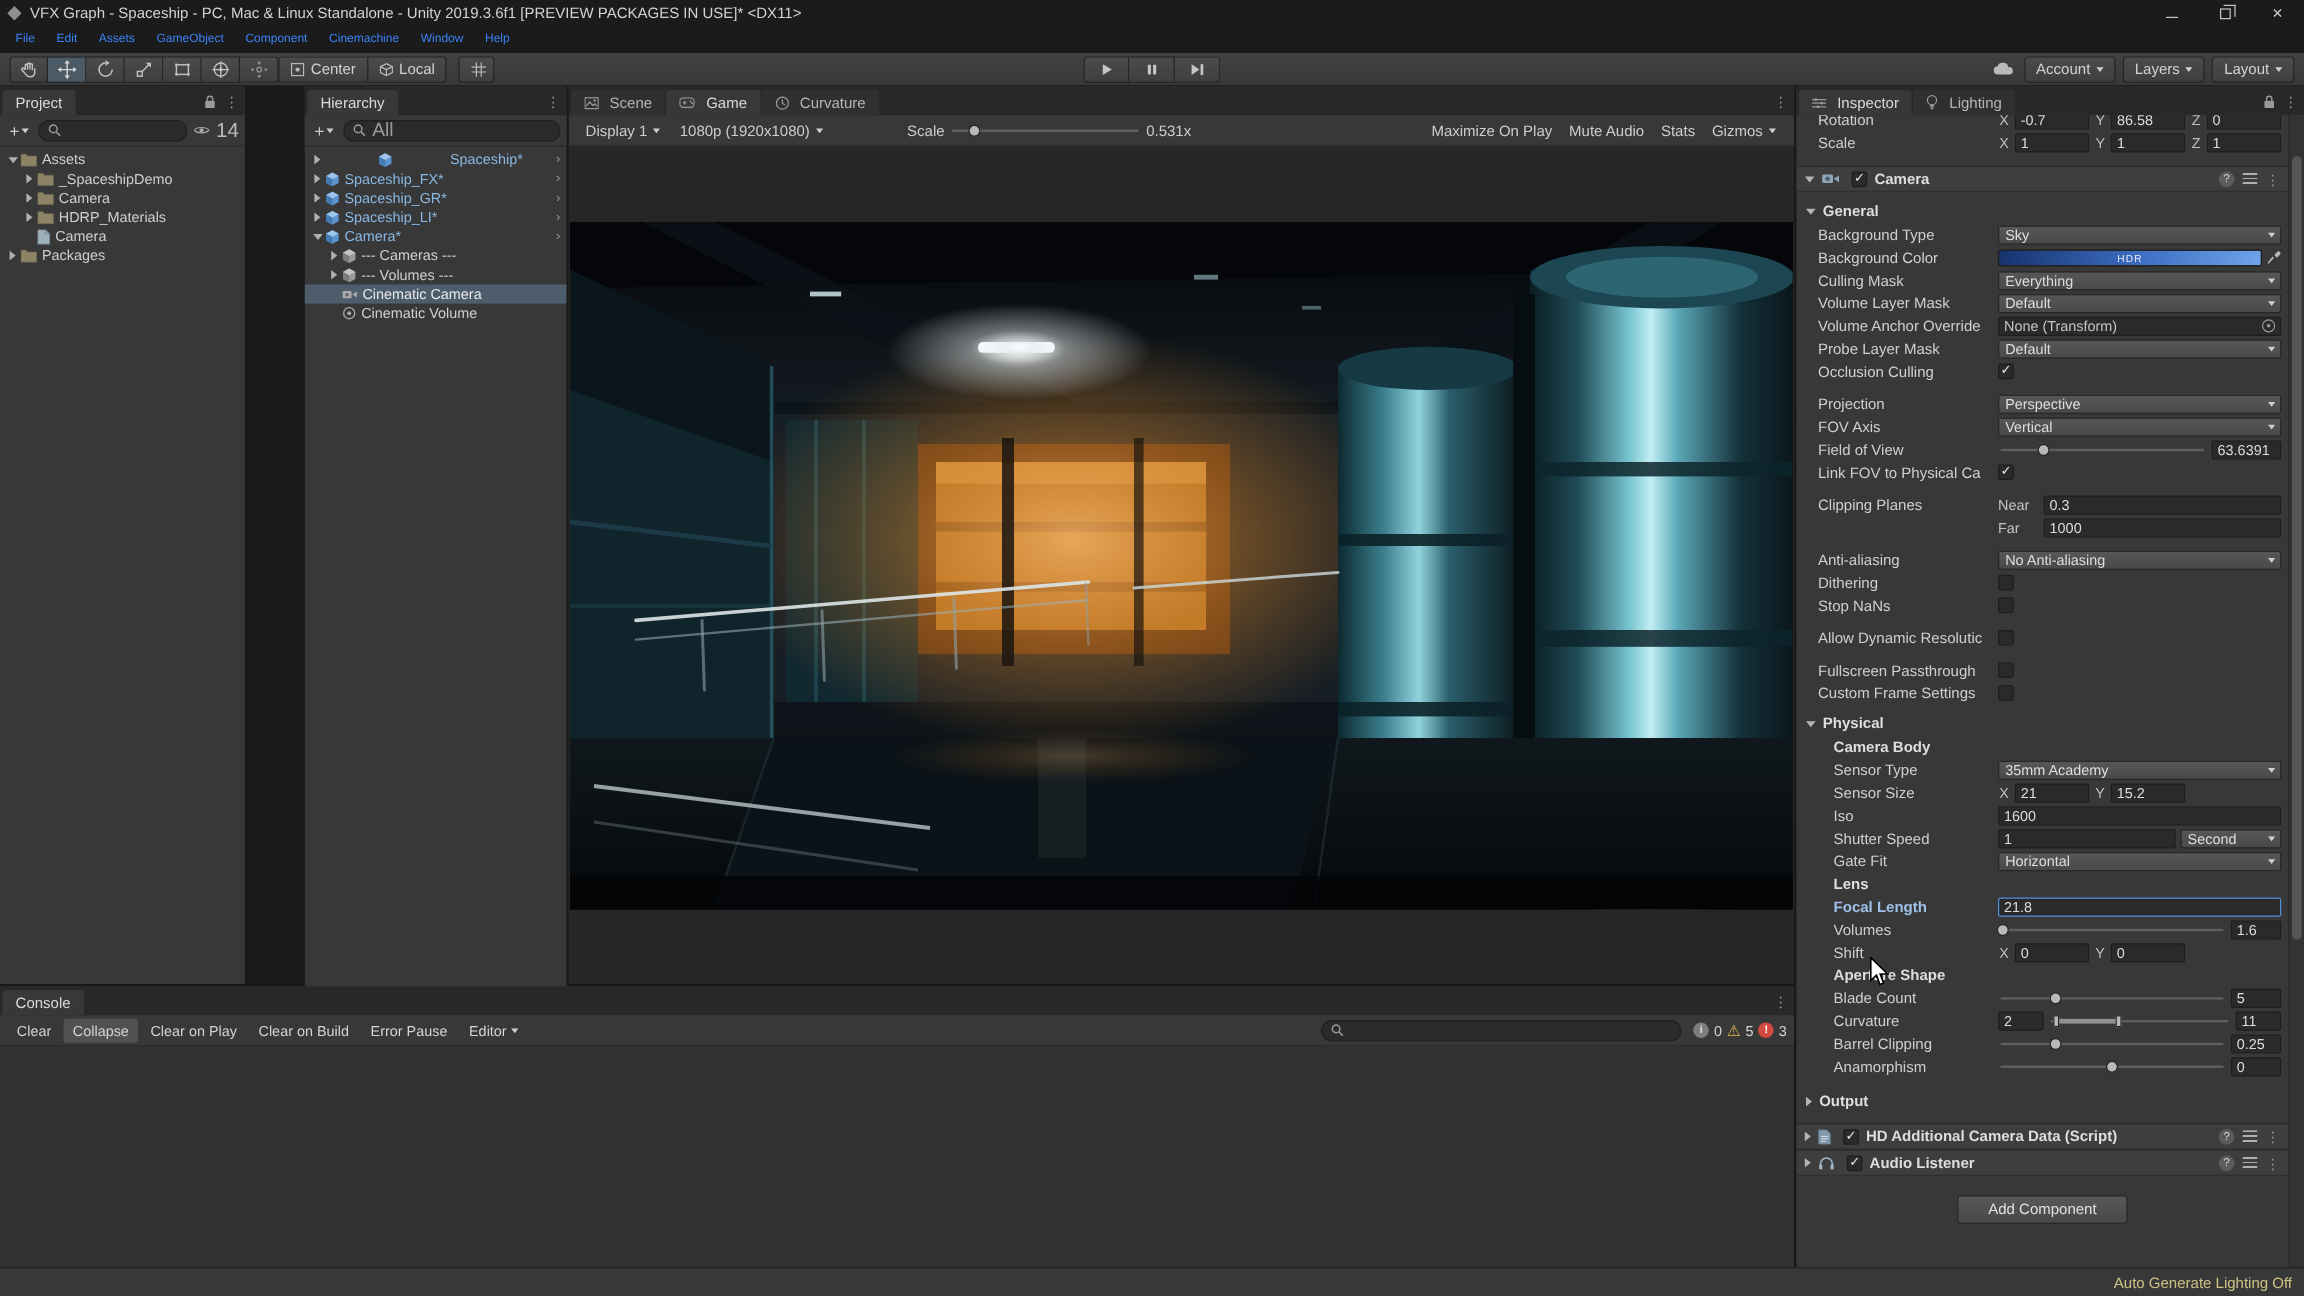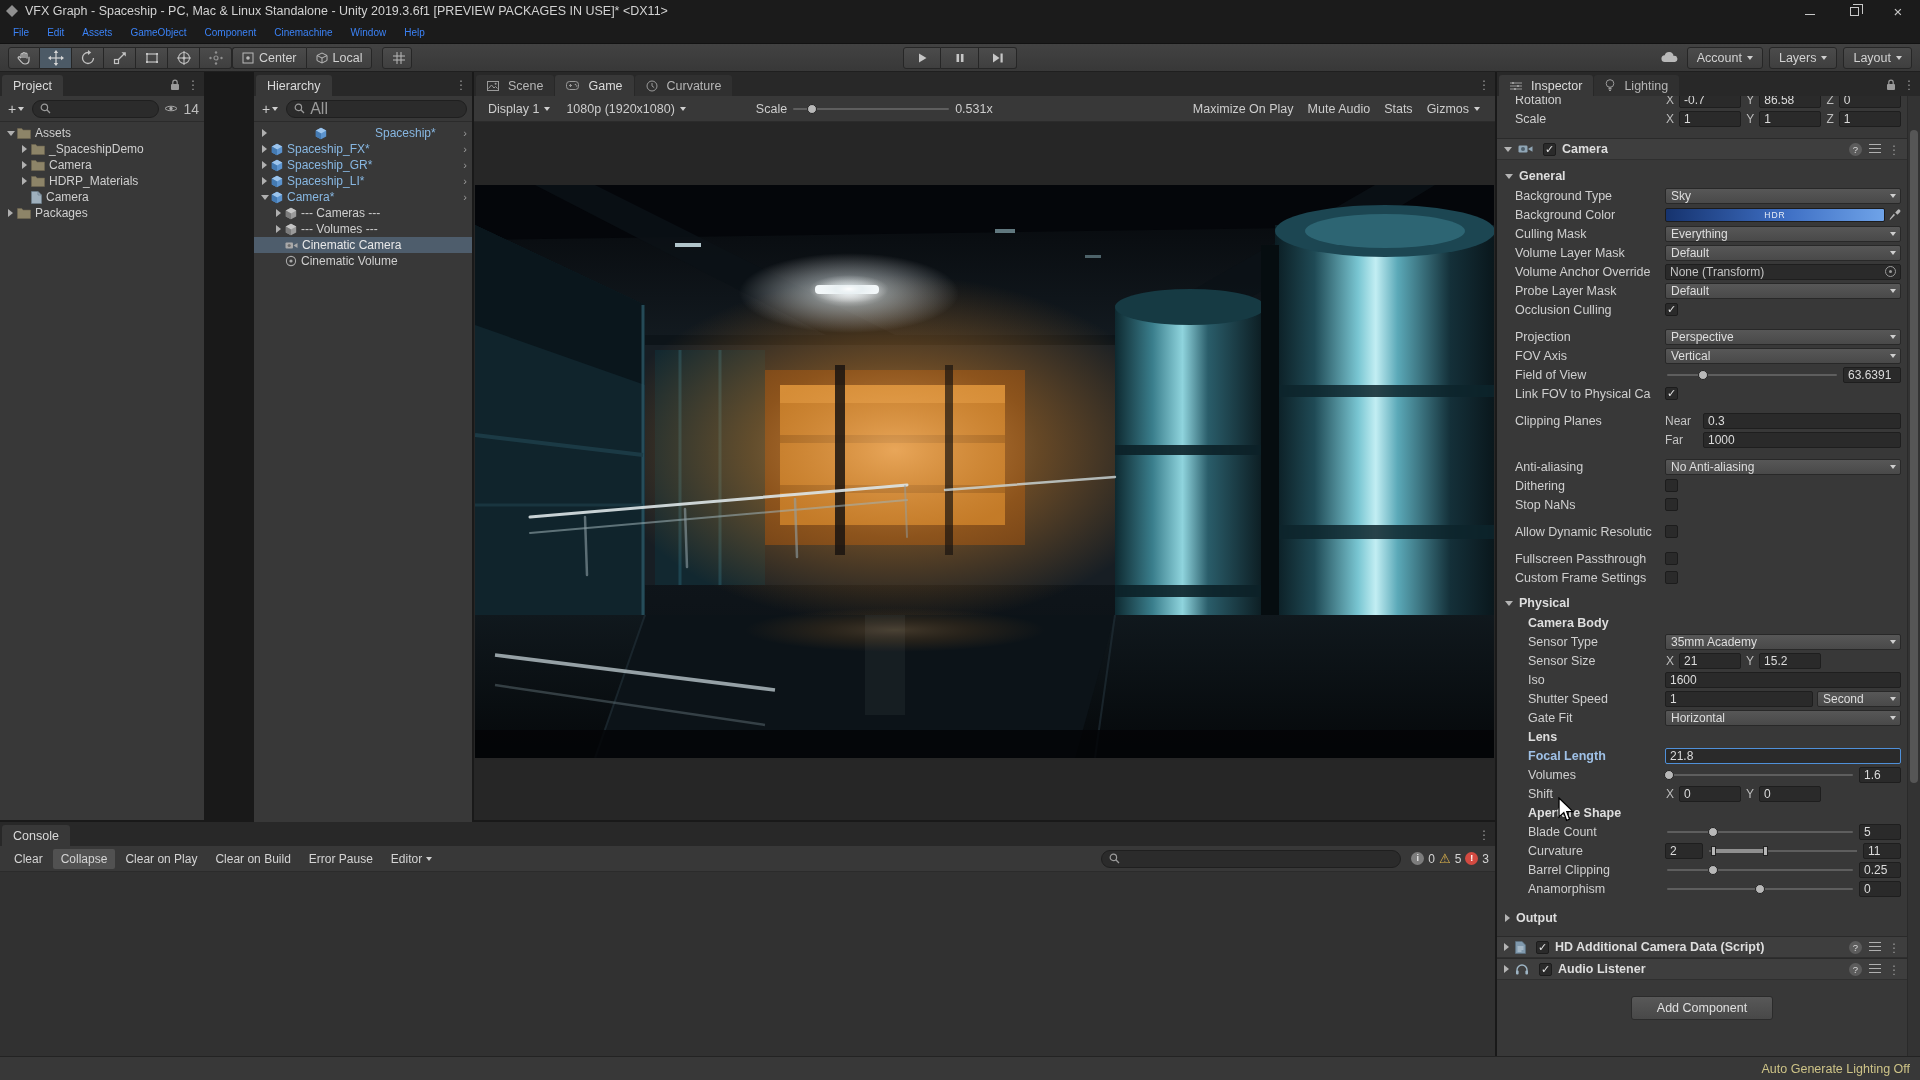--- a/index.html
+++ b/index.html
@@ -360,21 +360,21 @@
           </span>
         </div>
       <span class="eyeslot" style="display:flex">
           <span style="display: flex;">
             <svg width="14" height="9" viewBox="0 0 14 9">
               <path d="M1 4.5C3 1.5 11 1.5 13 4.5 11 7.5 3 7.5 1 4.5z" fill="none" stroke="#aaa" stroke-width="1"></path>
               <circle cx="7" cy="4.5" r="1.7" fill="#aaa"></circle>
             </svg>
           </span>
         </span>
-      <span style="font-size:14px;color:#bdbdbd">14</span>
+      <span style="font-size:17px;color:#bdbdbd">14</span>
     </div>
     <div class="tree" id="projectTree">
         <div class="trow" style="padding-left: 4px;">
           <span class="tarr">
             <span class="tri-d"></span>
           </span>
           <span class="ticon">
             <span style="display: flex;">
               <svg width="14" height="12" viewBox="0 0 14 12">
                 <path d="M0.5 1.5h4.2l1.4 1.6h7.4v8.4H.5z" fill="#8d8468" stroke="#6e6750" stroke-width="0.6"></path>

